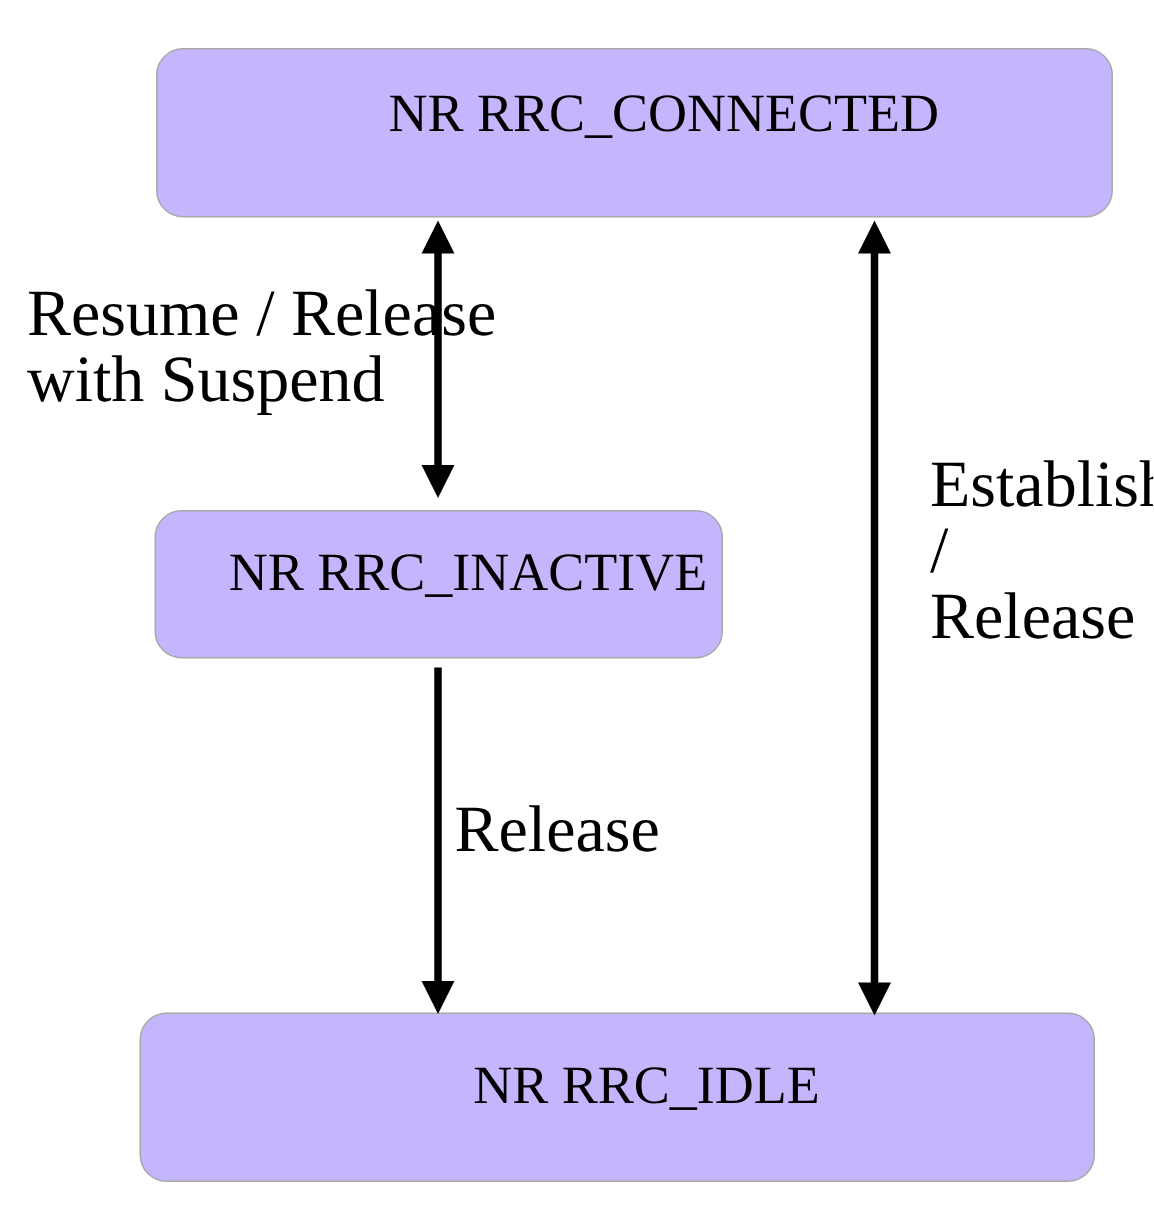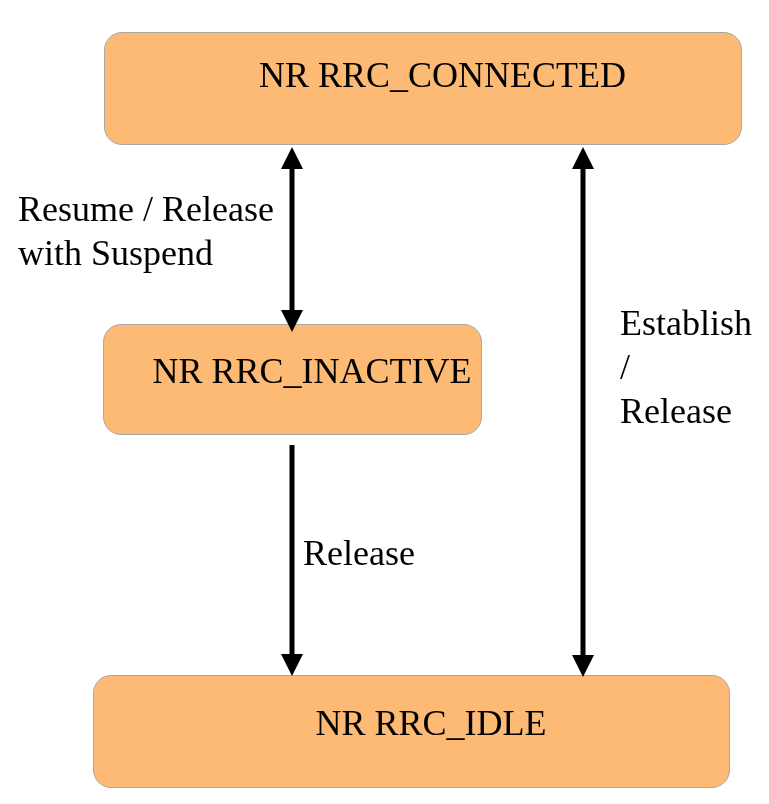--- a/index.html
+++ b/index.html
@@ -12,38 +12,38 @@
     width: 769px;
     height: 804px;
     background: #ffffff;
     font-family: "Liberation Serif", serif;
     color: #000000;
     overflow: hidden;
   }
   .state-node {
     position: absolute;
     box-sizing: border-box;
-    background: #fdba74;
+    background: #c4b5fd;
     border: 1px solid #a8a8a8;
     border-radius: 18px;
     display: flex;
     align-items: center;
     justify-content: center;
     font-size: 36px;
     line-height: 44px;
     white-space: nowrap;
     padding-left: 39px;
   }
   .node-connected { left: 104px; top: 32px;  width: 638px; height: 113px; padding-bottom: 28px; }
-  .node-inactive  { left: 103px; top: 324px; width: 379px; height: 111px; padding-bottom: 18px; }
+  .node-inactive  { left: 103px; top: 340px; width: 379px; height: 99px; padding-bottom: 18px; }
   .node-idle      { left: 93px;  top: 675px; width: 637px; height: 113px; padding-bottom: 18px; justify-content: center; }
 
   .edge-label {
     position: absolute;
-    font-size: 36px;
+    font-size: 44px;
     line-height: 44px;
     white-space: pre-line;
   }
   .label-resume    { left: 18px;  top: 187px; }
   .label-release   { left: 303px; top: 531px; }
   .label-establish { left: 620px; top: 301px; }
 
   .arrow-layer {
     position: absolute;
     left: 0;

